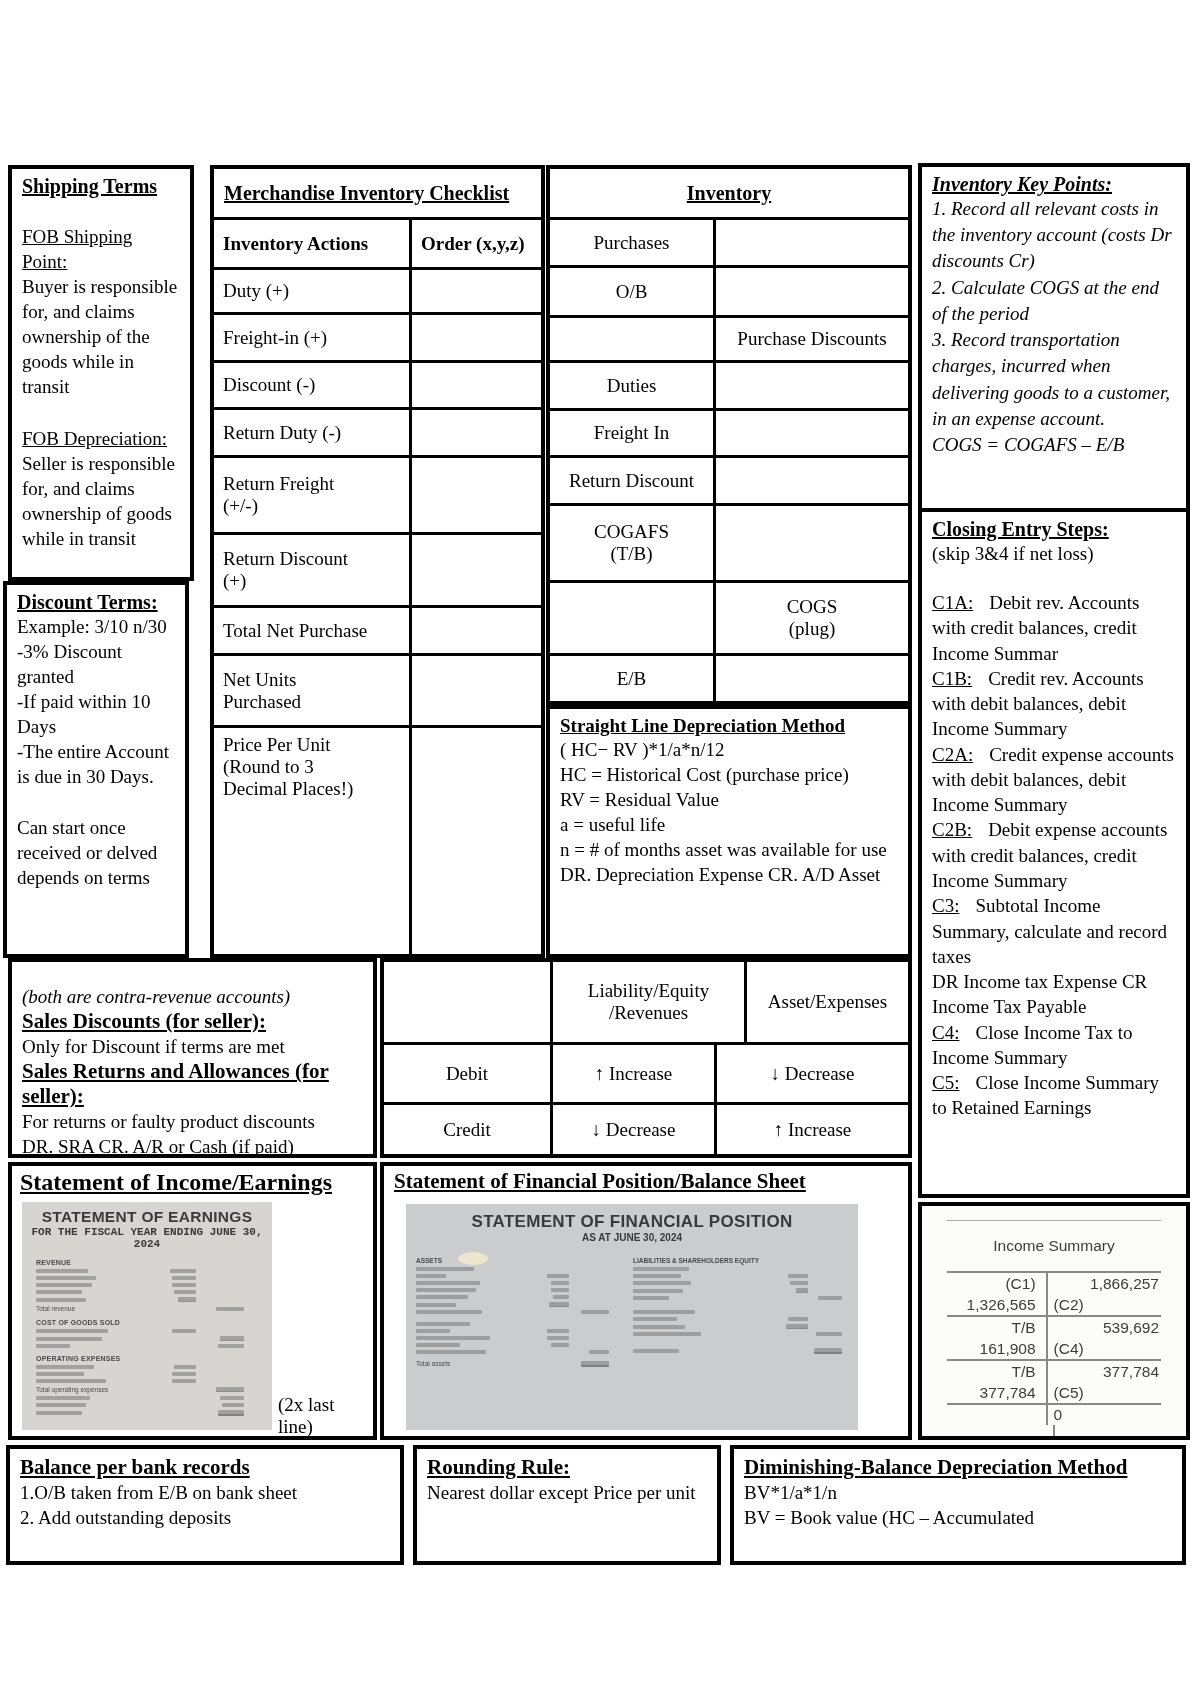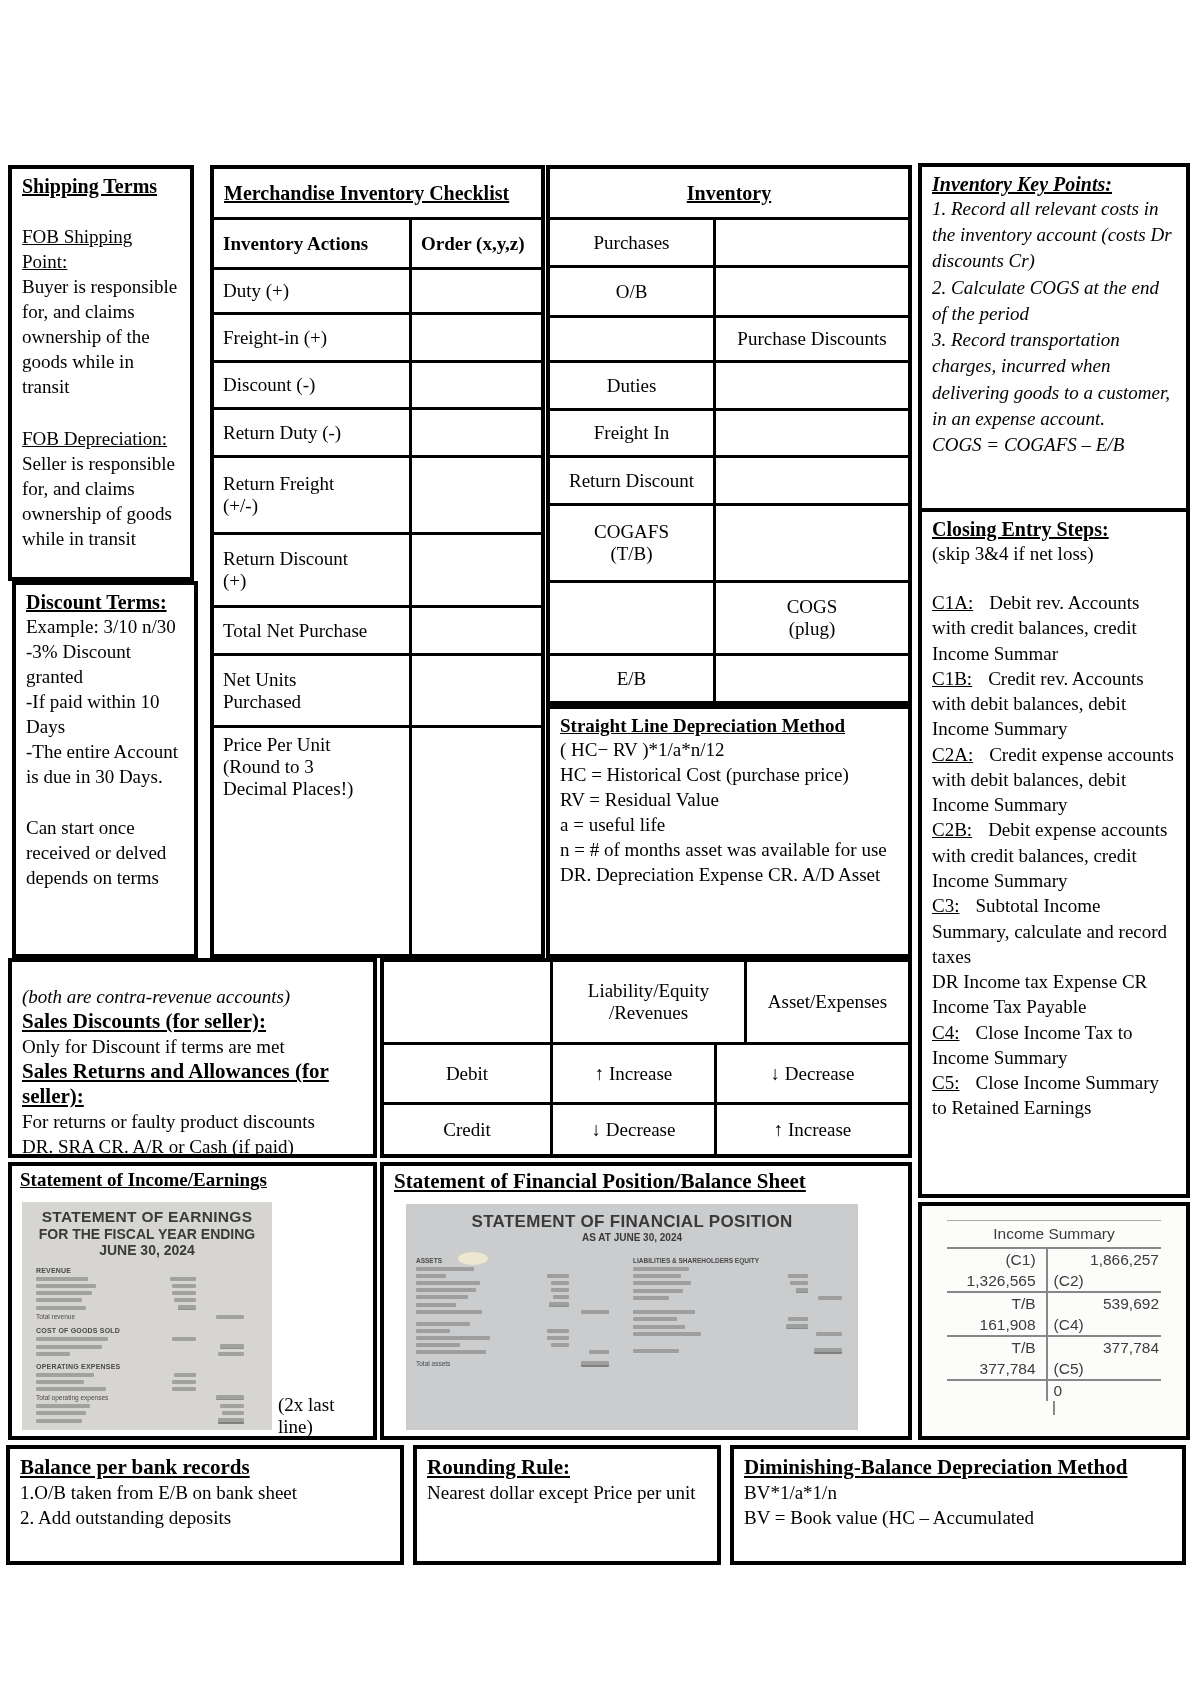--- a/index.html
+++ b/index.html
@@ -35,21 +35,21 @@
   .photo{position:absolute;font-family:"Liberation Sans","DejaVu Sans",sans-serif;color:#2e2e2e;overflow:hidden;filter:blur(0.35px);}
   .ph-head{text-align:center;font-weight:bold;color:#3a3a3a;}
   .prow{display:flex;align-items:center;margin:3px 0;}
   .lbar{height:4px;background:#8f8f8f;opacity:.75;border-radius:1px;}
   .abar{height:4px;background:#8f8f8f;opacity:.75;border-radius:1px;margin-left:auto;}
   .sect{font-size:7px;font-weight:bold;color:#4a4a4a;letter-spacing:.2px;margin-top:7px;}
   .tinylbl{font-size:6.5px;color:#4a4a4a;}
   
   .ta{width:214px;margin:14px auto 0 auto;font-family:"Liberation Sans","DejaVu Sans",sans-serif;
       color:#3c3c3c;font-size:15.5px;filter:blur(0.25px);}
-  .ta-title{text-align:center;border-bottom:2px solid #888;border-top:1px solid #aaa;padding:4px 0;}
+  .ta-title{text-align:center;border-bottom:2px solid #888;border-top:1px solid #aaa;padding:16px 0;}
   .ta-row{display:flex;height:21px;align-items:center;}
   .ta-l{width:47%;border-right:2px solid #888;text-align:right;padding-right:10px;box-sizing:border-box;height:100%;display:flex;align-items:center;justify-content:flex-end;}
   .ta-r{flex:1;padding-left:6px;height:100%;display:flex;align-items:center;}
   .ta-r.num{justify-content:flex-end;padding-right:2px;}
   .ta-row.sep{border-bottom:2px solid #888;}
   .ta-tick{width:2px;height:14px;background:#888;margin:0 auto;}
   .ellipse{position:absolute;background:#efe6cf;border-radius:50%;}
 </style>
 </head>
 <body>
@@ -57,21 +57,21 @@
 <div class="box pad" style="left:8px;top:165px;width:186px;height:416px;">
   <div class="btitle">Shipping Terms</div>
   <div style="height:26px"></div>
   <div class="u line">FOB Shipping Point:</div>
   <div class="line">Buyer is responsible for, and claims ownership of the goods while in transit</div>
   <div style="height:26px"></div>
   <div class="u line">FOB Depreciation:</div>
   <div class="line">Seller is responsible for, and claims ownership of goods while in transit</div>
 </div>
 
-<div class="box pad" style="left:12px;top:581px;width:186px;height:377px;">
+<div class="box pad" style="left:3px;top:581px;width:186px;height:377px;">
   <div class="btitle">Discount Terms:</div>
   <div class="line">Example: 3/10 n/30</div>
   <div class="line">-3% Discount granted</div>
   <div class="line">-If paid within 10 Days</div>
   <div class="line">-The entire Account is due in 30 Days.</div>
   <div style="height:25px"></div>
   <div class="line">Can start once received or delved depends on terms</div>
 </div>
 
 <div class="box" style="left:210px;top:165px;width:335px;height:793px;display:flex;flex-direction:column;">
@@ -224,24 +224,24 @@
     <div class="dcc" style="flex:1;">↓ Decrease</div>
   </div>
   <div class="trow" style="flex:1 1 auto;">
     <div class="dcc nb" style="width:166px;">Credit</div>
     <div class="dcc" style="width:164px;">↓ Decrease</div>
     <div class="dcc" style="flex:1;">↑ Increase</div>
   </div>
 </div>
 
 <div class="box" style="left:8px;top:1162px;width:369px;height:278px;">
-  <div class="btitle" style="position:absolute;left:8px;top:3px;font-size:19px;">Statement of Income/Earnings</div>
+  <div class="btitle" style="position:absolute;left:8px;top:3px;font-size:24px;">Statement of Income/Earnings</div>
   <div class="photo" style="left:10px;top:36px;width:250px;height:228px;background:#d6d5d2;padding:6px 8px;box-sizing:border-box;">
     <div class="ph-head" style="font-size:15.5px;letter-spacing:.3px;">STATEMENT OF EARNINGS</div>
-    <div class="ph-head" style="font-size:14px;">FOR THE FISCAL YEAR ENDING JUNE 30, 2024</div>
+    <div class="ph-head" style="font-size:11px;font-family:Liberation Mono, monospace;">FOR THE FISCAL YEAR ENDING JUNE 30, 2024</div>
     <div style="padding:2px 6px 0 6px;">
       <div class="sect">REVENUE</div>
       <div class="prow">
           <div class="lbar" style="width:52px;"></div>
           <div class="abar" style="width:26px;margin-right:62px;"></div>
         </div>
       <div class="prow">
           <div class="lbar" style="width:60px;"></div>
           <div class="abar" style="width:24px;margin-right:62px;"></div>
         </div>

